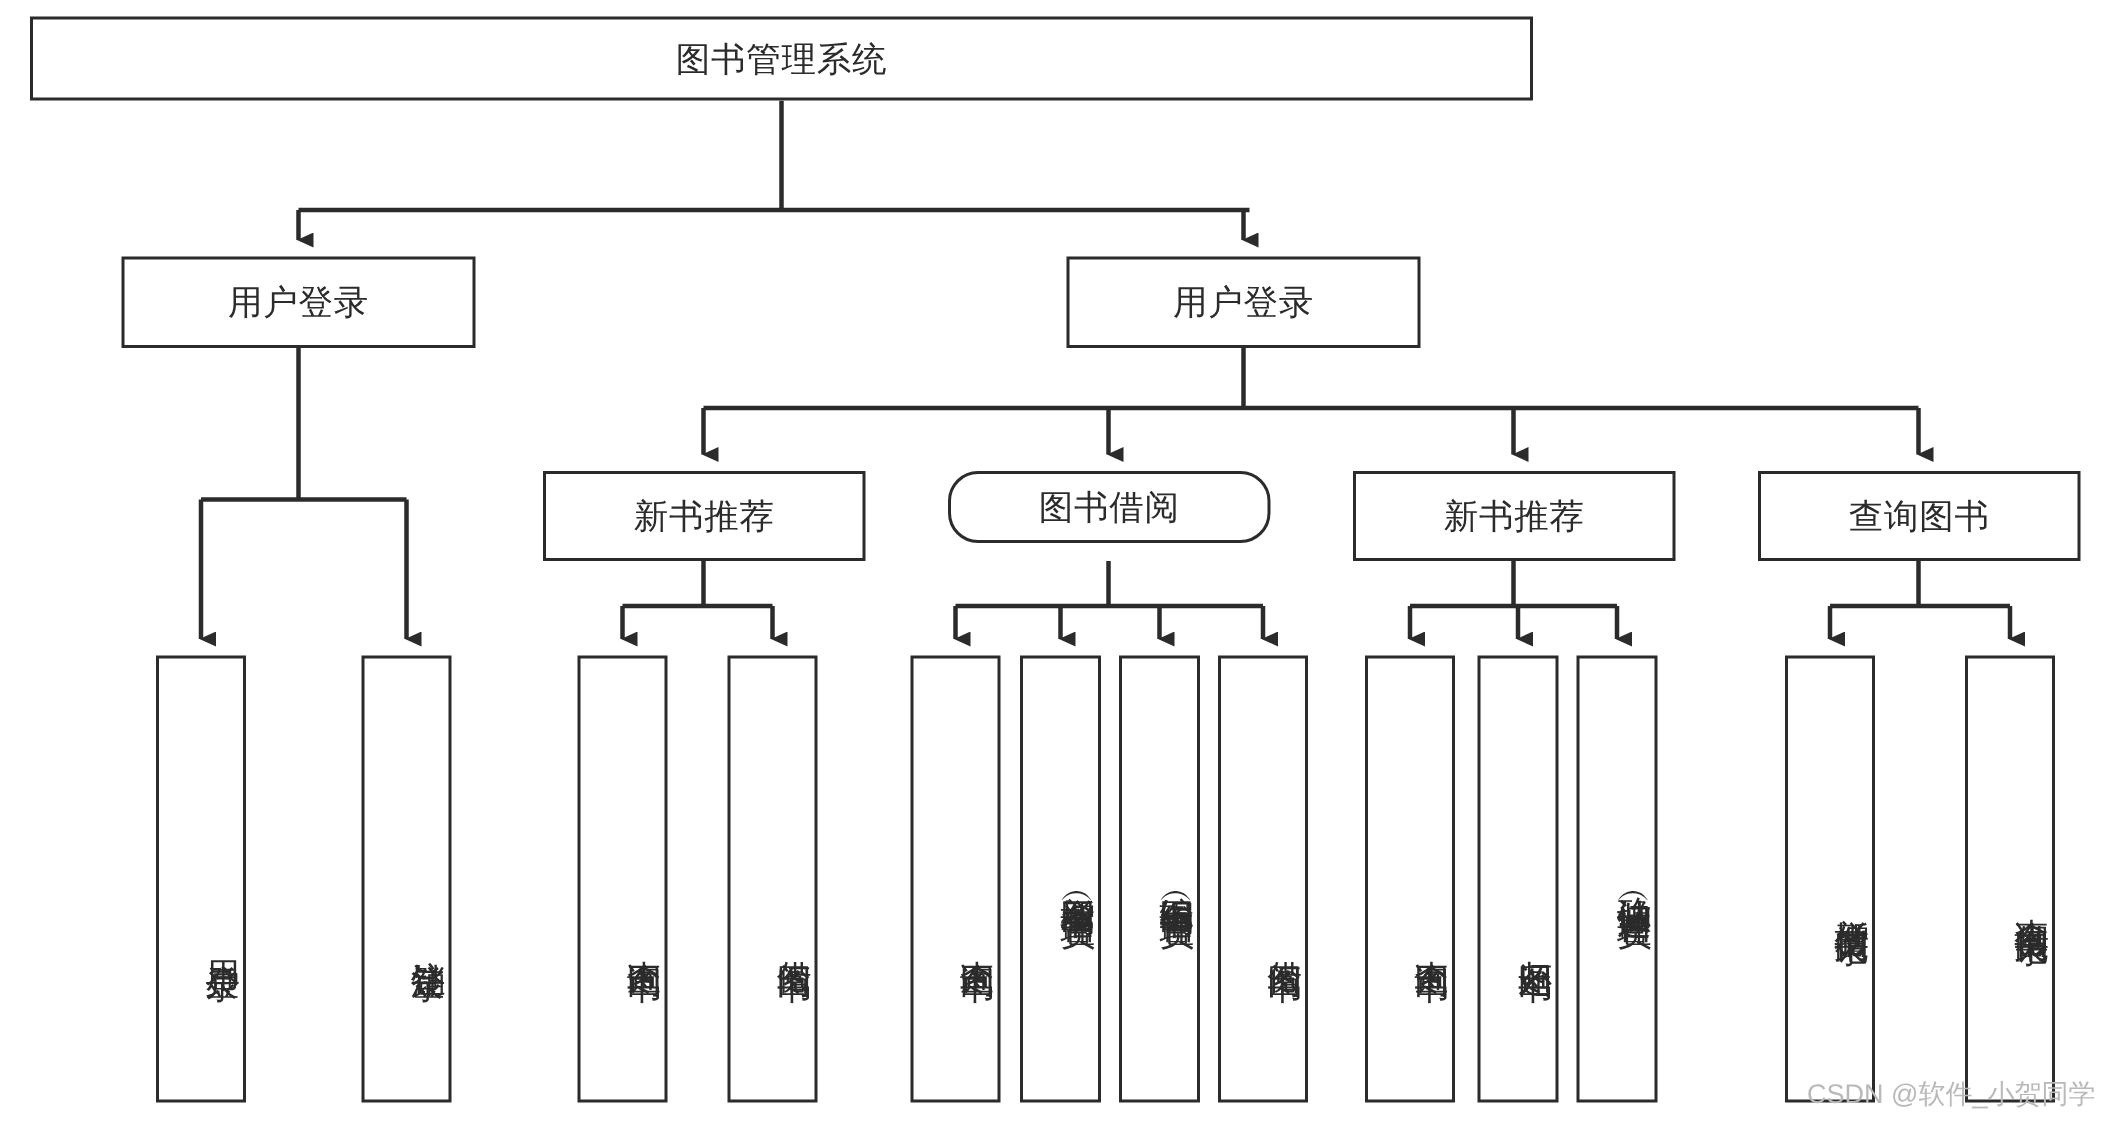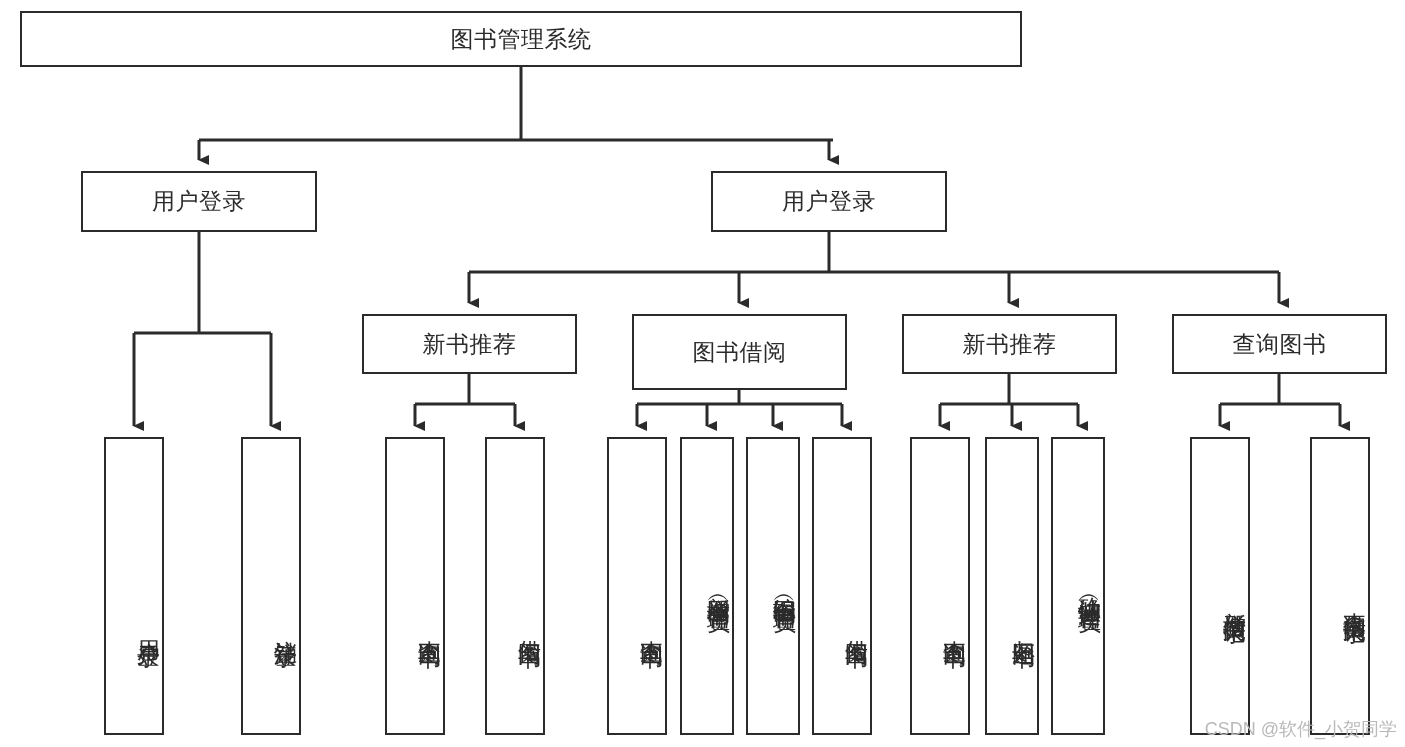--- a/index.html
+++ b/index.html
@@ -125,21 +125,21 @@
       <path d="M1340,404 L1340,426" marker-end="url(#arw)"></path>
     </g>
   </svg>
 
   <div class="node node-h node-root" style="left:20px; top:11px; width:1002px; height:56px;">图书管理系统</div>
 
   <div class="node node-h" style="left:81px; top:171px; width:236px; height:61px;">用户登录</div>
   <div class="node node-h" style="left:711px; top:171px; width:236px; height:61px;">用户登录</div>
 
   <div class="node node-h" style="left:362px; top:314px; width:215px; height:60px;">新书推荐</div>
-  <div class="node node-h" style="left:632px; top:314px; width:215px; height:76px;">图书借阅</div>
+  <div class="node node-h" style="left:632px; top:314px; width:215px; height:48px;border-radius:20px;">图书借阅</div>
   <div class="node node-h" style="left:902px; top:314px; width:215px; height:60px;">新书推荐</div>
   <div class="node node-h" style="left:1172px; top:314px; width:215px; height:60px;">查询图书</div>
 
   <div class="node node-v" style="left:104px; top:437px; width:60px; height:298px; padding-top:80px;">用户登录</div>
   <div class="node node-v" style="left:241px; top:437px; width:60px; height:298px; padding-top:80px;">注销登录</div>
 
   <div class="node node-v" style="left:385px; top:437px; width:60px; height:298px; padding-top:80px;">查询图书</div>
   <div class="node node-v" style="left:485px; top:437px; width:60px; height:298px; padding-top:80px;">借阅图书</div>
 
   <div class="node node-v" style="left:607px; top:437px; width:60px; height:298px; padding-top:80px;">查询图书</div>

